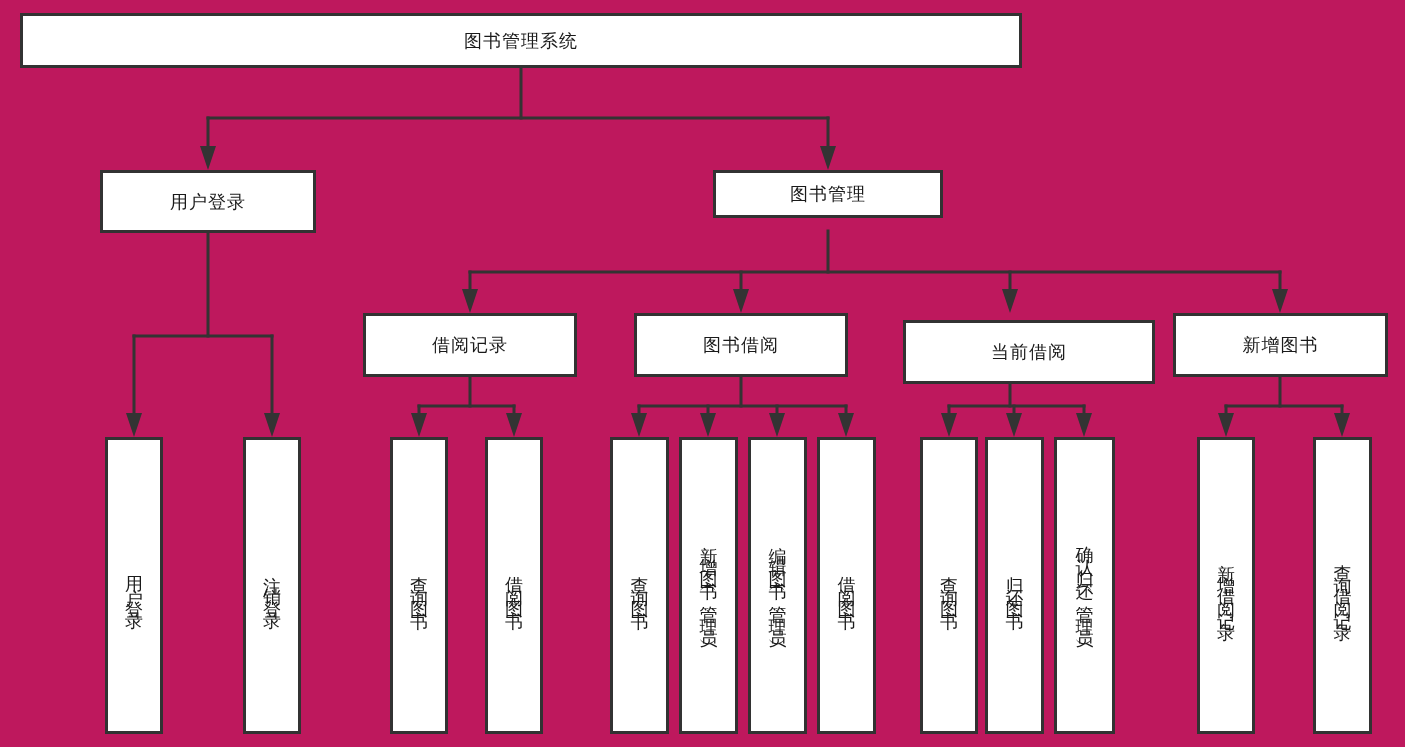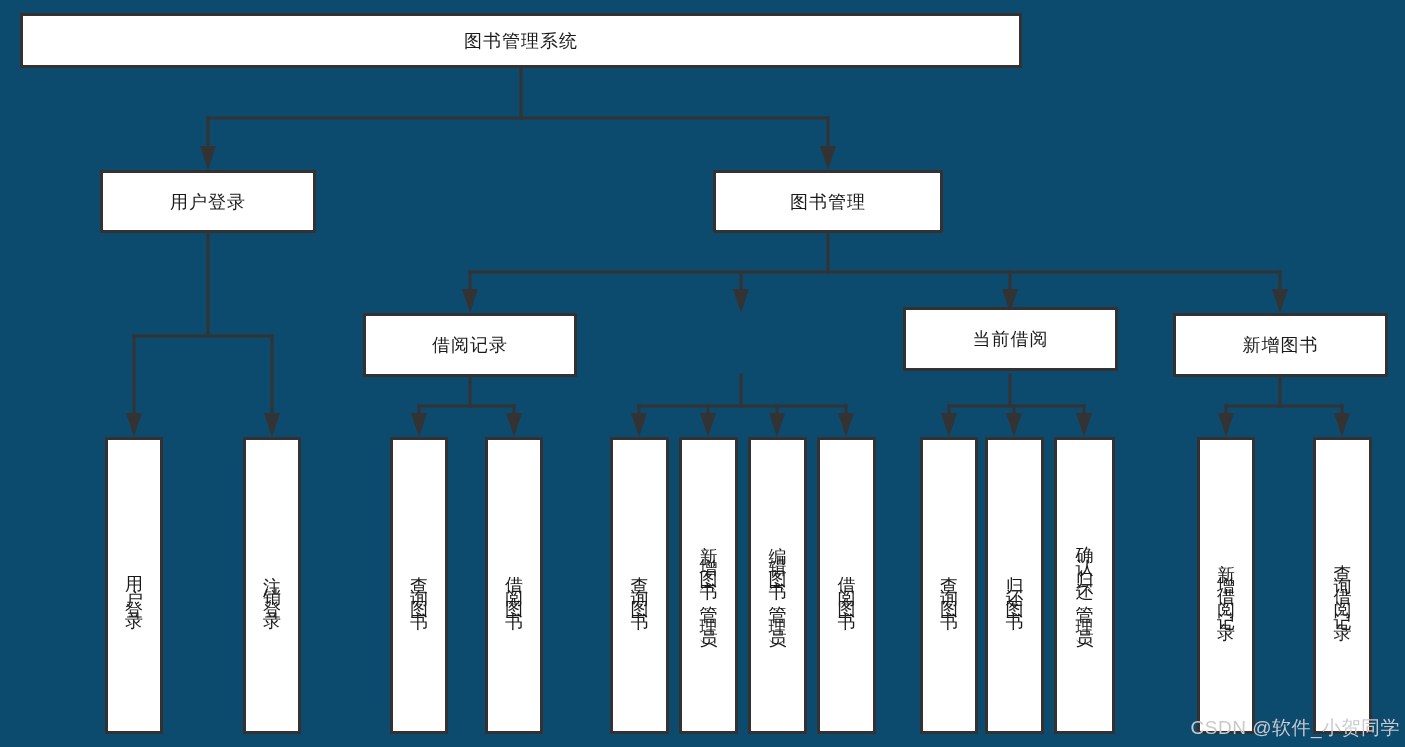--- a/index.html
+++ b/index.html
@@ -1,20 +1,20 @@
 <!DOCTYPE html>
 <html><head>
 <meta charset="utf-8">
 <style>
   html, body { margin: 0; padding: 0; background: #ffffff; }
   .stage {
     position: relative;
     width: 1405px;
     height: 747px;
-    background: #0c4a6e;
+    background: #be185d;
     overflow: hidden;
     font-family: "Liberation Sans", sans-serif;
     color: #1a1a1a;
   }
   .wires {
     position: absolute;
     left: 0; top: 0;
     pointer-events: none;
   }
   .box {
@@ -132,28 +132,31 @@
     </g>
   </svg>
 
   <div class="box" style="left:20px; top:13px; width:1002px; height:55px">
     <span class="hlabel">图书管理系统</span>
   </div>
 
   <div class="box" style="left:100px; top:170px; width:216px; height:63px">
     <span class="hlabel">用户登录</span>
   </div>
-  <div class="box" style="left:713px; top:170px; width:230px; height:63px">
+  <div class="box" style="left:713px; top:170px; width:230px; height:48px">
     <span class="hlabel">图书管理</span>
   </div>
 
   <div class="box" style="left:363px; top:313px; width:214px; height:64px">
     <span class="hlabel">借阅记录</span>
   </div>
-  <div class="box" style="left:903px; top:307px; width:215px; height:64px">
+  <div class="box" style="left:634px; top:313px; width:214px; height:64px">
+    <span class="hlabel">图书借阅</span>
+  </div>
+  <div class="box" style="left:903px; top:320px; width:252px; height:64px">
     <span class="hlabel">当前借阅</span>
   </div>
   <div class="box" style="left:1173px; top:313px; width:215px; height:64px">
     <span class="hlabel">新增图书</span>
   </div>
 
   <div class="box vbox" style="left:105px; top:437px; width:58px">
     <span class="vlabel">用户登录</span>
   </div>
   <div class="box vbox" style="left:243px; top:437px; width:58px">
@@ -190,15 +193,14 @@
     <span class="vlabel">确认归还（管理员）</span>
   </div>
 
   <div class="box vbox" style="left:1197px; top:437px; width:58px">
     <span class="vlabel">新增借阅记录</span>
   </div>
   <div class="box vbox" style="left:1313px; top:437px; width:59px">
     <span class="vlabel">查询借阅记录</span>
   </div>
 
-  <div class="watermark">CSDN @软件_小贺同学</div>
 
 </div>
 
 </body></html>

